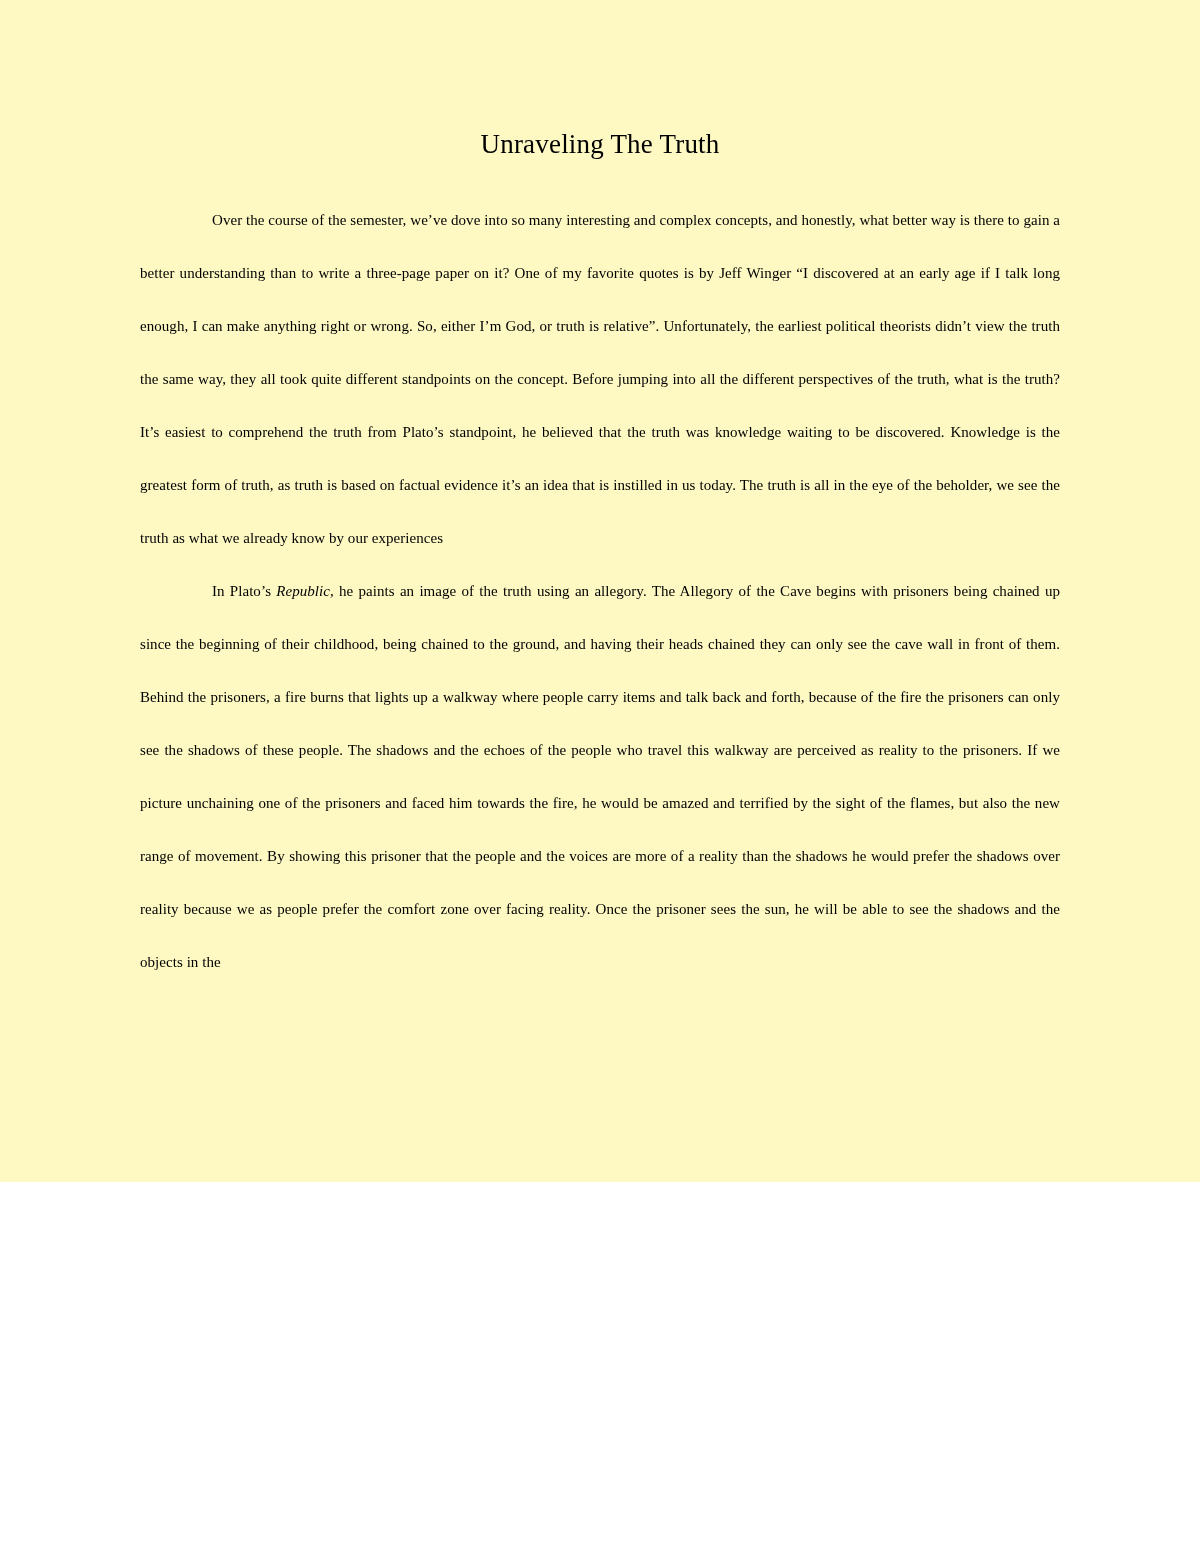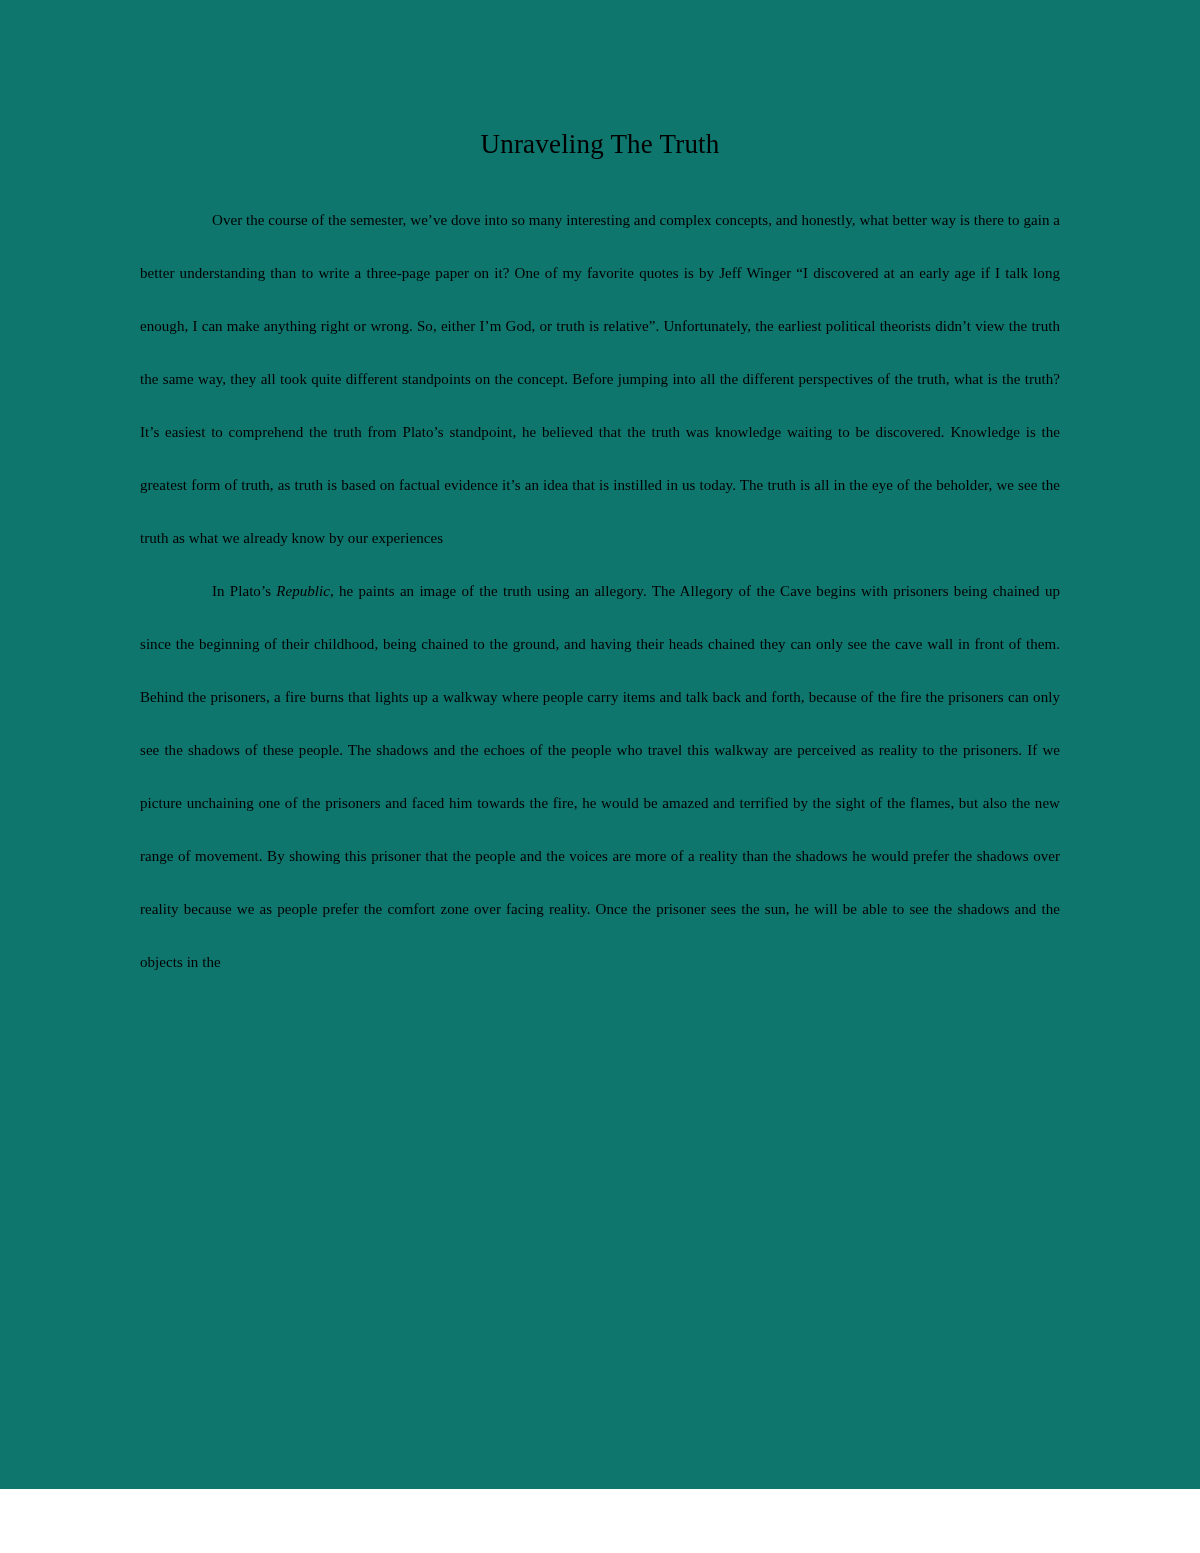--- a/index.html
+++ b/index.html
@@ -6,23 +6,23 @@
     margin: 0;
     padding: 0;
     background: #ffffff;
   }
   body {
     font-family: "Liberation Serif", serif;
     color: #000000;
   }
   .page {
     width: 1200px;
-    height: 1489px;
+    height: 1182px;
     box-sizing: border-box;
-    background: #0f766e;
+    background: #fef9c3;
     position: relative;
     overflow: hidden;
   }
   .content {
     padding: 128px 140px 0 140px;
   }
   .doc-title {
     text-align: center;
     font-size: 27px;
     line-height: 1.2;

